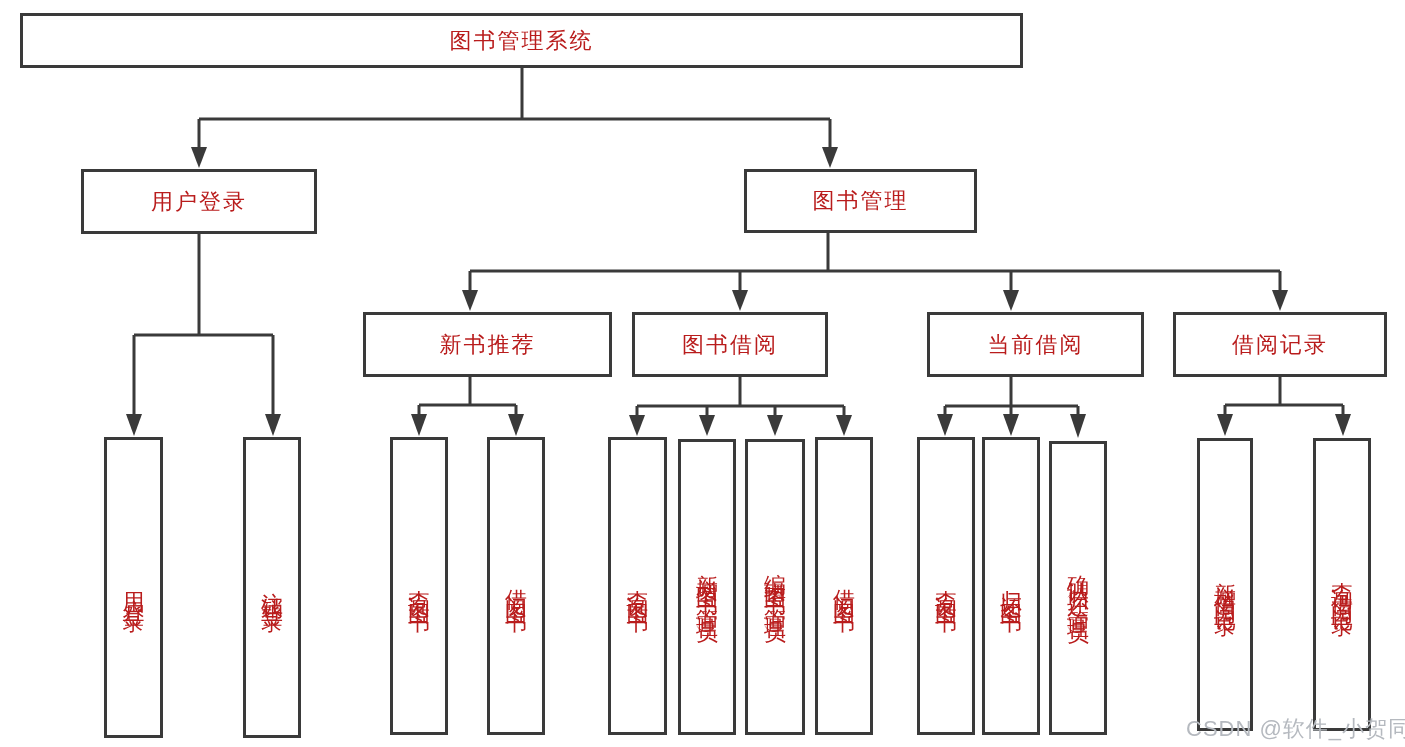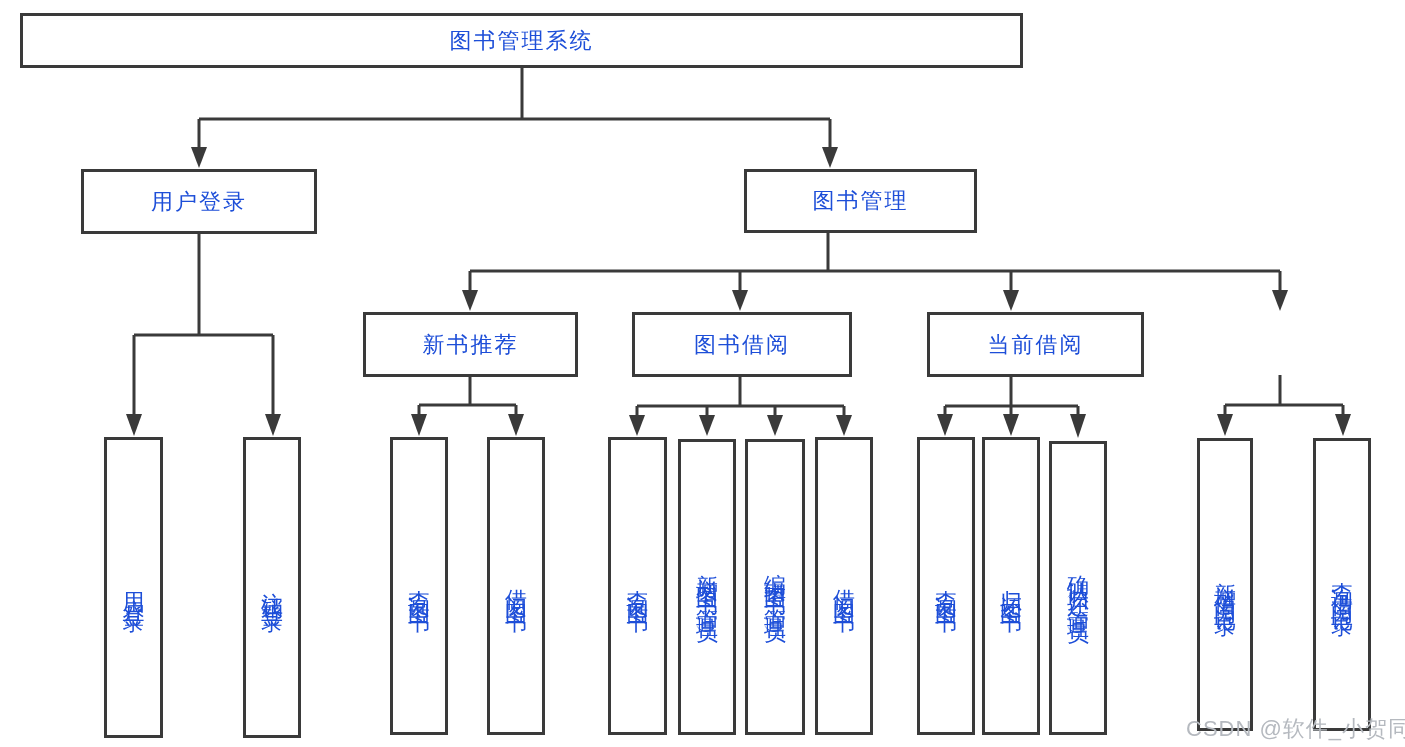--- a/index.html
+++ b/index.html
@@ -23,21 +23,21 @@
     height: 747px;
   }
   .node {
     position: absolute;
     box-sizing: border-box;
     border: 3px solid #3a3a3a;
     background: #ffffff;
     display: flex;
     align-items: center;
     justify-content: center;
-    color: #1d4ed8;
+    color: #b91c1c;
   }
   .hbox {
     font-size: 22px;
     letter-spacing: 2px;
   }
   .vbox {
     font-size: 22px;
   }
   .vbox .vlabel {
     writing-mode: vertical-rl;
@@ -103,28 +103,31 @@
     <span>图书管理系统</span>
   </div>
 
   <div class="node hbox" style="left:81px; top:169px; width:236px; height:65px;">
     <span>用户登录</span>
   </div>
   <div class="node hbox" style="left:712px; top:169px; width:233px; height:64px;margin-left:32px;">
     <span>图书管理</span>
   </div>
 
-  <div class="node hbox" style="left:363px; top:312px; width:215px; height:65px;">
+  <div class="node hbox" style="left:363px; top:312px; width:249px; height:65px;">
     <span>新书推荐</span>
   </div>
-  <div class="node hbox" style="left:632px; top:312px; width:220px; height:65px;">
+  <div class="node hbox" style="left:632px; top:312px; width:196px; height:65px;">
     <span>图书借阅</span>
   </div>
   <div class="node hbox" style="left:903px; top:312px; width:217px; height:65px;margin-left:24px;">
     <span>当前借阅</span>
+  </div>
+  <div class="node hbox" style="left:1173px; top:312px; width:214px; height:65px;">
+    <span>借阅记录</span>
   </div>
 
   <div class="node vbox" style="left:104px; top:437px; width:59px; height:301px;">
     <span class="vlabel">用户登录</span>
   </div>
   <div class="node vbox" style="left:243px; top:437px; width:58px; height:301px;">
     <span class="vlabel">注销登录</span>
   </div>
 
   <div class="node vbox" style="left:390px; top:437px; width:58px; height:298px;">

